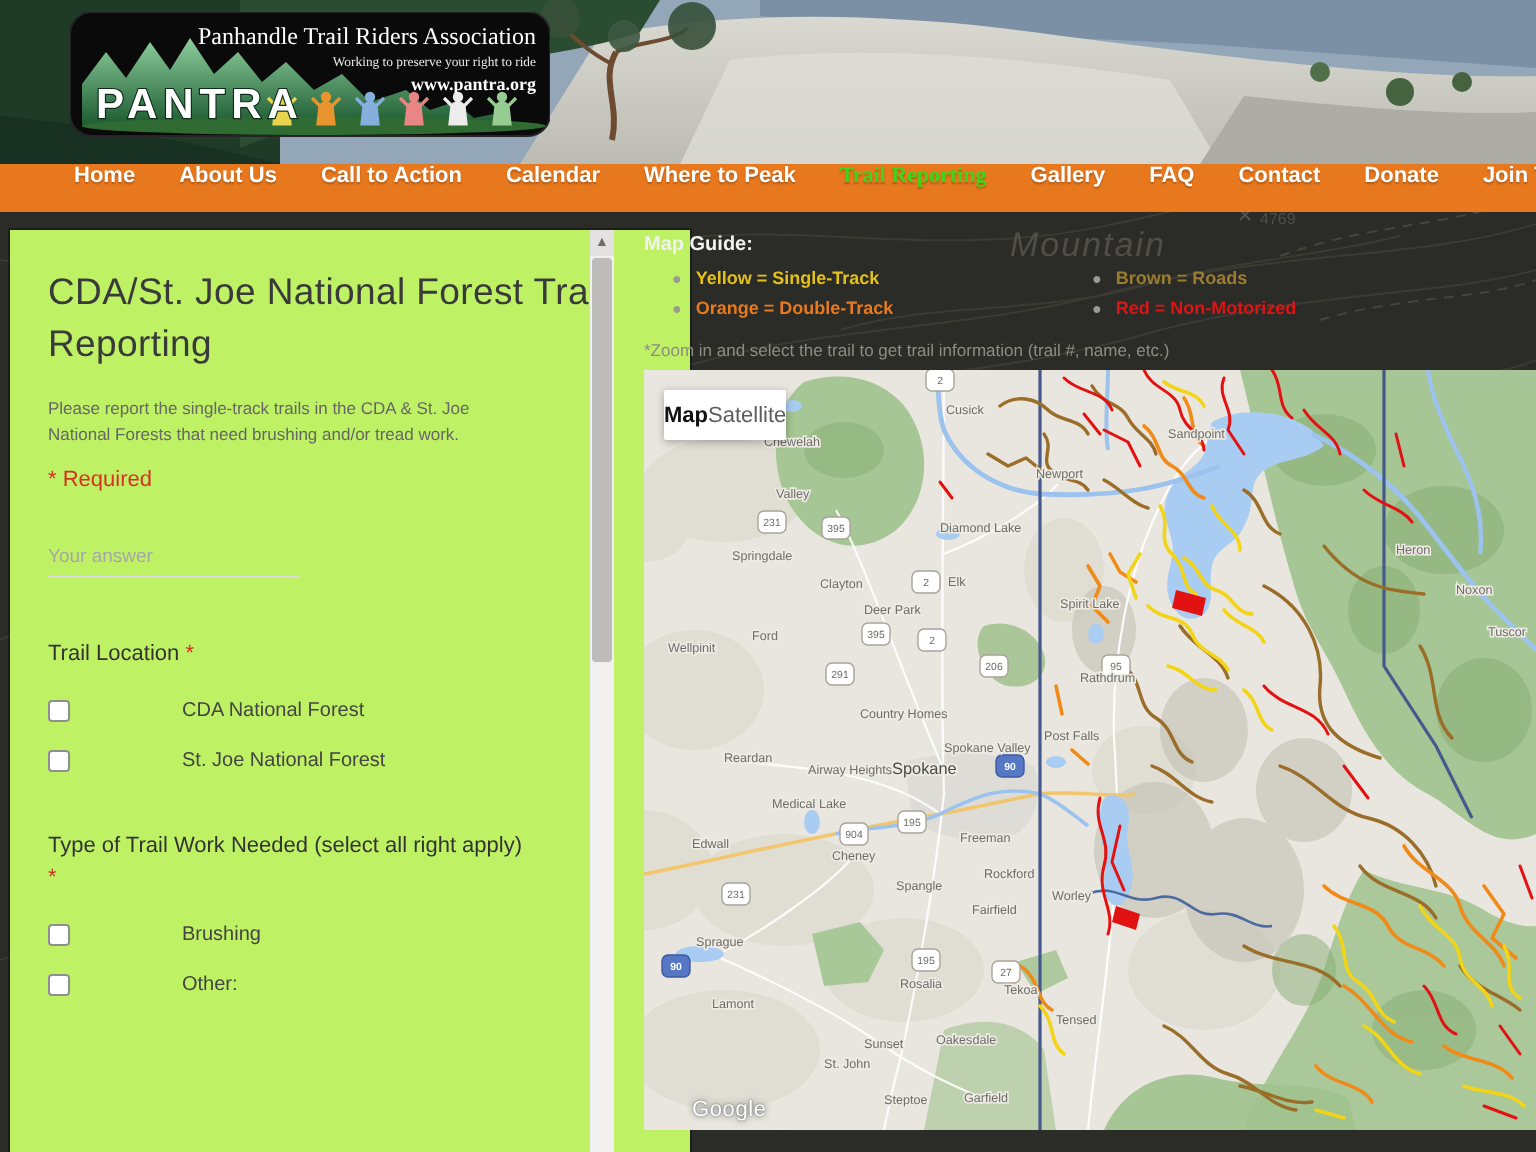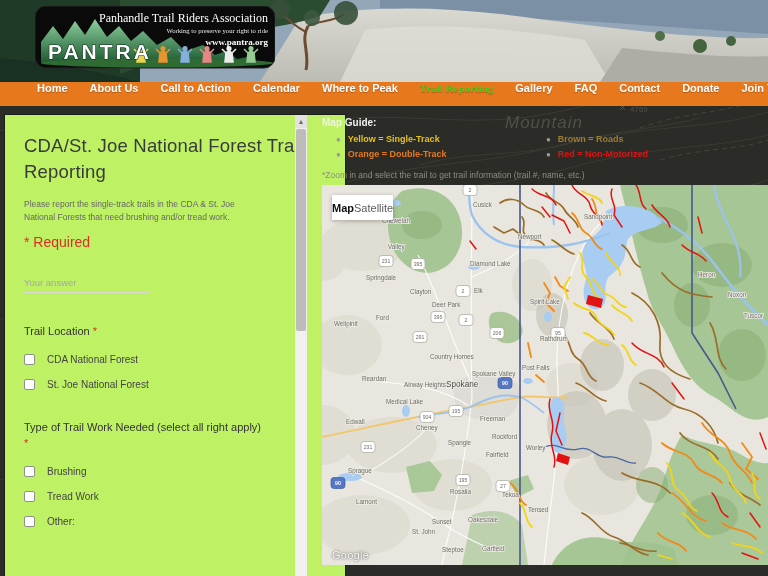--- a/index.html
+++ b/index.html
@@ -18,30 +18,30 @@
   .nav { position:absolute; left:0; top:82px; width:768px; height:24px; z-index:3;
     display:flex; padding-left:26px; }
   .nav a { color:#fff; font-size:11px; font-weight:bold; text-decoration:none;
     padding:0 11px; white-space:nowrap; text-shadow:0 1px 1px rgba(0,0,0,.25); cursor:pointer; }
 
   
   .form-panel { position:absolute; left:5px; top:115px; width:340px; height:461px; z-index:2;
     background:#bef264; padding:18px 20px 0 19px; box-shadow:0 0 0 1px rgba(0,0,0,.35); }
   .form-title { font-size:18.5px; font-weight:400; color:#3a3a3a; line-height:1.4; letter-spacing:.2px; }
   .form-desc { font-size:8.5px; color:#666; margin-top:13px; line-height:1.5; width:242px; }
-  .form-required { font-size:14px; color:#d93025; margin-top:11px; }
+  .form-required { font-size:11px; color:#d93025; margin-top:11px; }
   .q-label { font-size:11px; color:#333; line-height:1.45; width:244px; }
   .req { color:#d93025; }
   .q1 { margin-top:25px; }
   .answer { display:block; border:none; border-bottom:1px solid #d9d9d9; outline:none;
     width:126px; margin-top:14px; font-size:9.5px; color:#333; padding:2px 0 4px 0;
     font-family:"Liberation Sans", sans-serif; background:transparent; }
   .answer::placeholder { color:#a6a6a6; }
   .q2 { margin-top:31px; }
-  .opt { display:flex; align-items:center; margin-top:14px; cursor:pointer; }
+  .opt { display:flex; align-items:center; margin-top:14px; cursor:pointer;gap:44px; }
   .cb { width:11px; height:11px; border:1px solid #8f8f8f; border-radius:2px; background:#fff;
     flex:0 0 auto; }
   .opt-label { font-size:10px; color:#444; margin-left:12px; }
   .q3 { margin-top:30px; }
 
   
   .form-scrollbar { position:absolute; left:295px; top:115px; width:12px; height:461px;
     background:#f1f0ee; z-index:2; }
   .sb-arrow { width:12px; height:13px; display:flex; align-items:center; justify-content:center;
     font-size:7px; color:#6d6d6d; background:#e3e2e0; }
@@ -59,21 +59,21 @@
   .mg-note { color:#8d8d82; font-size:8.5px; margin-top:6px; }
 
   
   .map { position:absolute; left:322px; top:185px; width:446px; height:380px; z-index:2;
     background:#e9e6df; overflow:hidden; cursor:grab; }
   .map-controls { position:absolute; left:10px; top:10px; height:25px; background:#fff; z-index:5;
     display:flex; align-items:stretch; box-shadow:0 1px 4px rgba(0,0,0,.3); border-radius:1px; }
   .map-controls .mc { display:flex; align-items:center; padding:0 0; font-size:11px; cursor:pointer; }
   .mc-map { color:#111; font-weight:bold; }
   .mc-sat { color:#5c5c5c; }
-  .gwm { position:absolute; left:10px; bottom:4px; z-index:5; color:#fff; font-size:11px;
+  .gwm { position:absolute; left:24px; bottom:4px; z-index:5; color:#fff; font-size:11px;
     letter-spacing:.3px; text-shadow:0 0 3px rgba(90,90,90,.85), 0 0 1px rgba(90,90,90,.9); }
 
   
   .map svg { display:block; }
   .city { font-size:6.3px; fill:#6e6e68; paint-order:stroke; stroke:#edebe4; stroke-width:1.6px; }
   .city-big { font-size:8.2px; fill:#4a4a46; paint-order:stroke; stroke:#edebe4; stroke-width:1.8px; }
   .shield rect { fill:#fff; stroke:#a8a49a; stroke-width:.7; }
   .shield text { font-size:5.2px; fill:#6b6b66; text-anchor:middle; }
   .ishield rect { fill:#5577c4; stroke:#3c5a9e; stroke-width:.7; }
   .ishield text { font-size:5.2px; fill:#fff; text-anchor:middle; font-weight:bold; }
@@ -225,24 +225,20 @@
       <div class="q-label">
         <span>Type of Trail Work Needed (select all right apply)</span>
         <span class="req">*</span>
       </div>
       <div class="opt">
         <span class="cb"></span>
         <span class="opt-label">Brushing</span>
       </div>
       <div class="opt">
         <span class="cb"></span>
-        <span class="opt-label">Tread Work</span>
-      </div>
-      <div class="opt">
-        <span class="cb"></span>
         <span class="opt-label">Other:</span>
       </div>
     </div>
 
   </div>
 
   <div class="form-scrollbar">
     <div class="sb-arrow">▲</div>
     <div class="sb-thumb"></div>
   </div>

